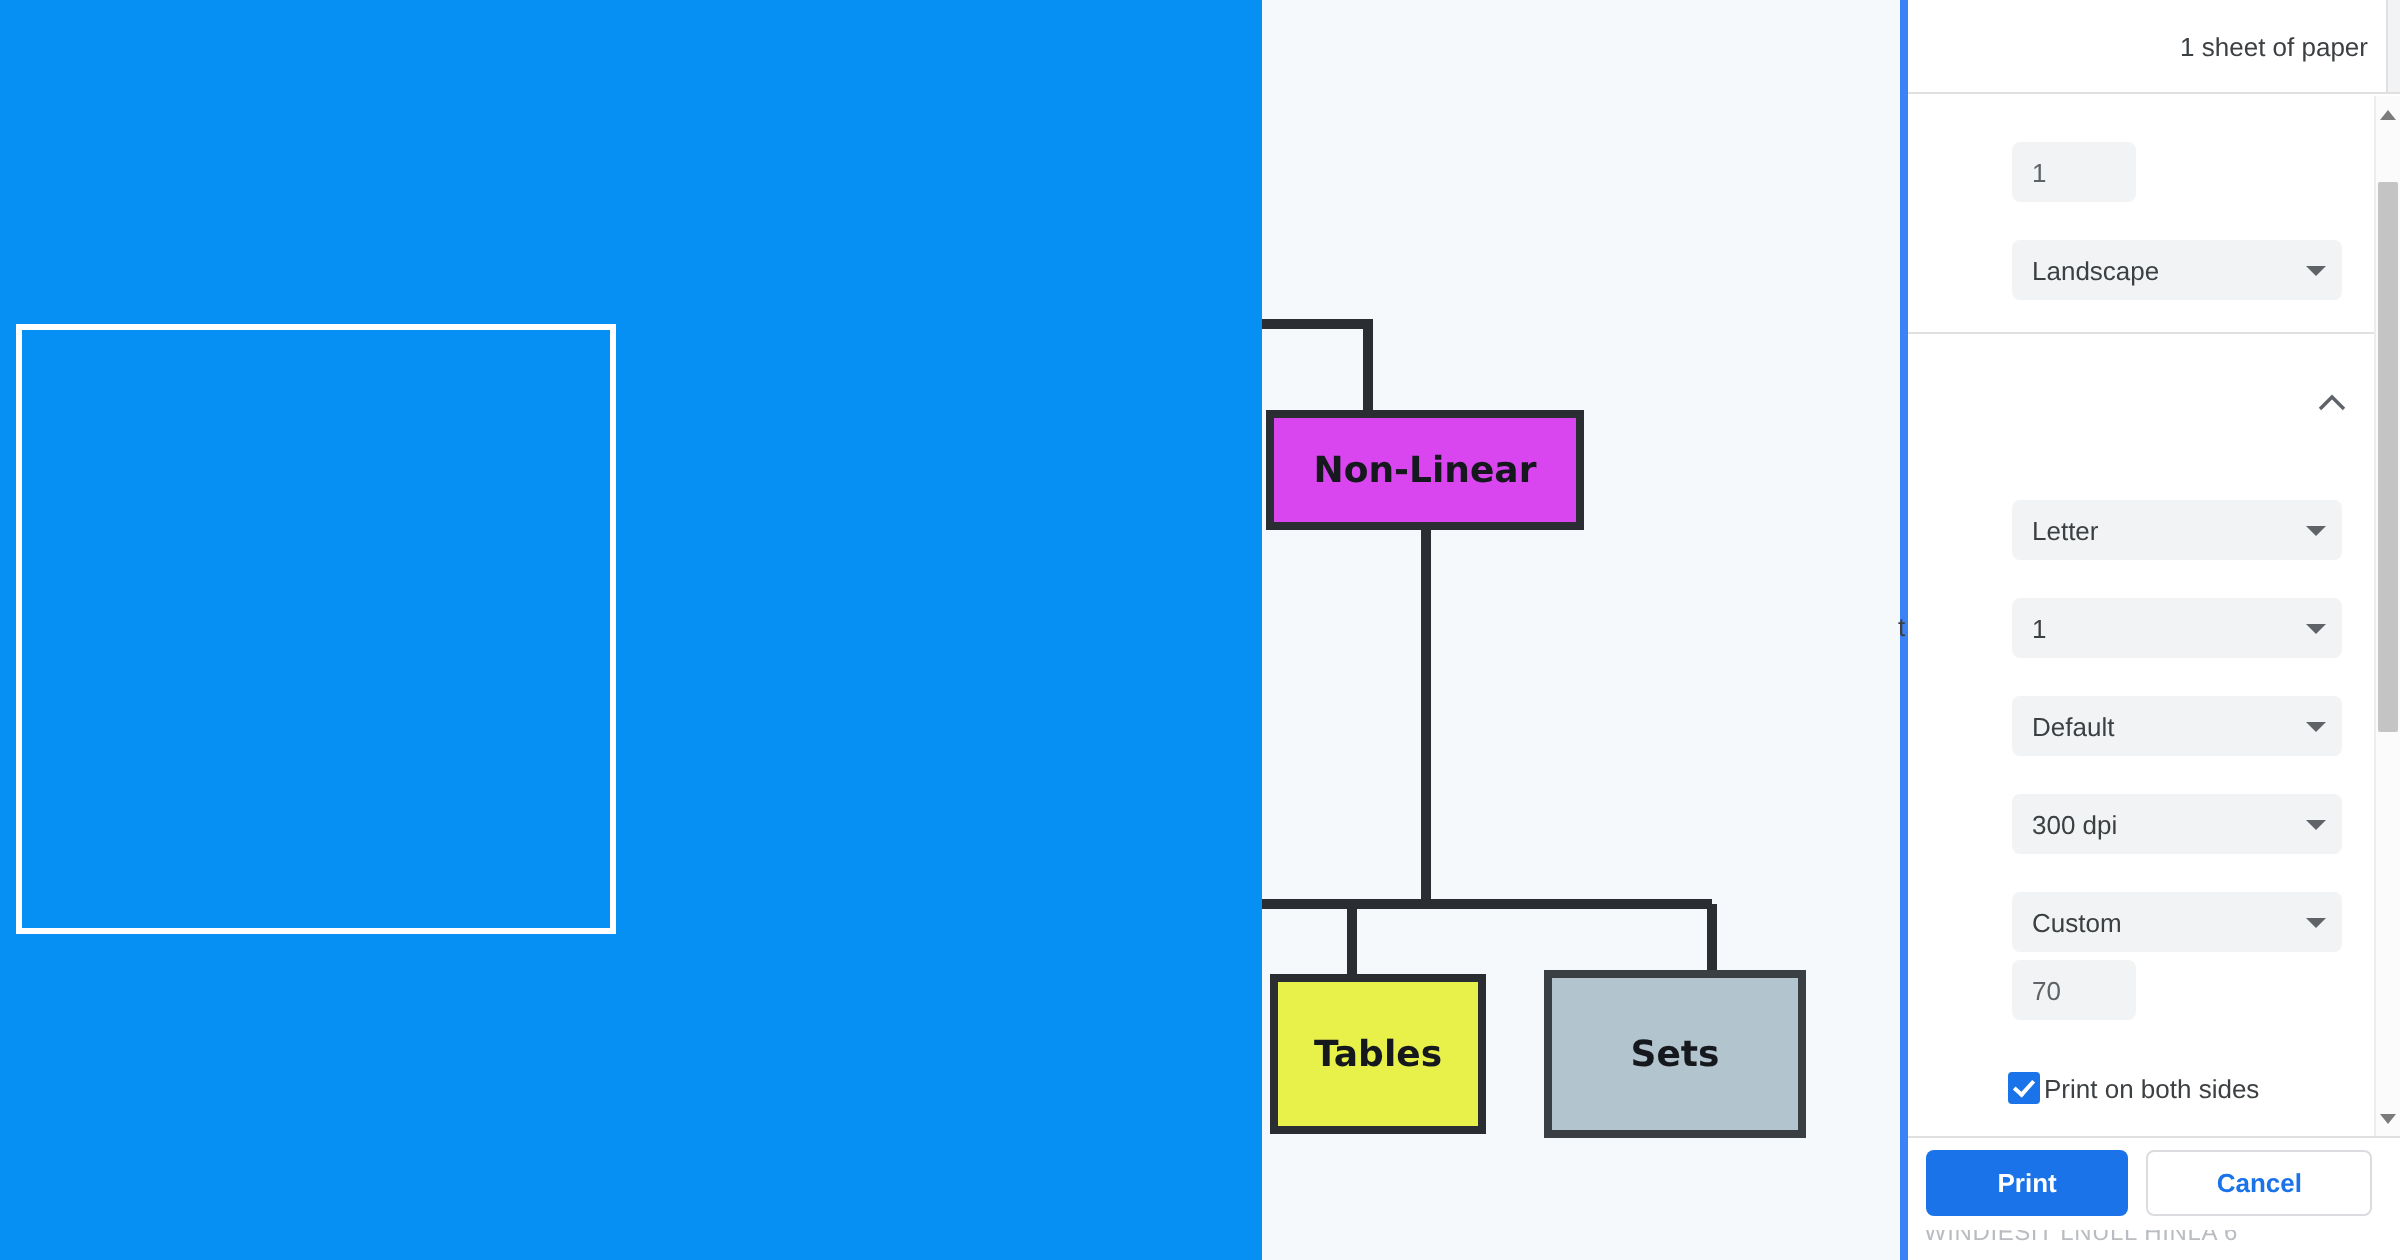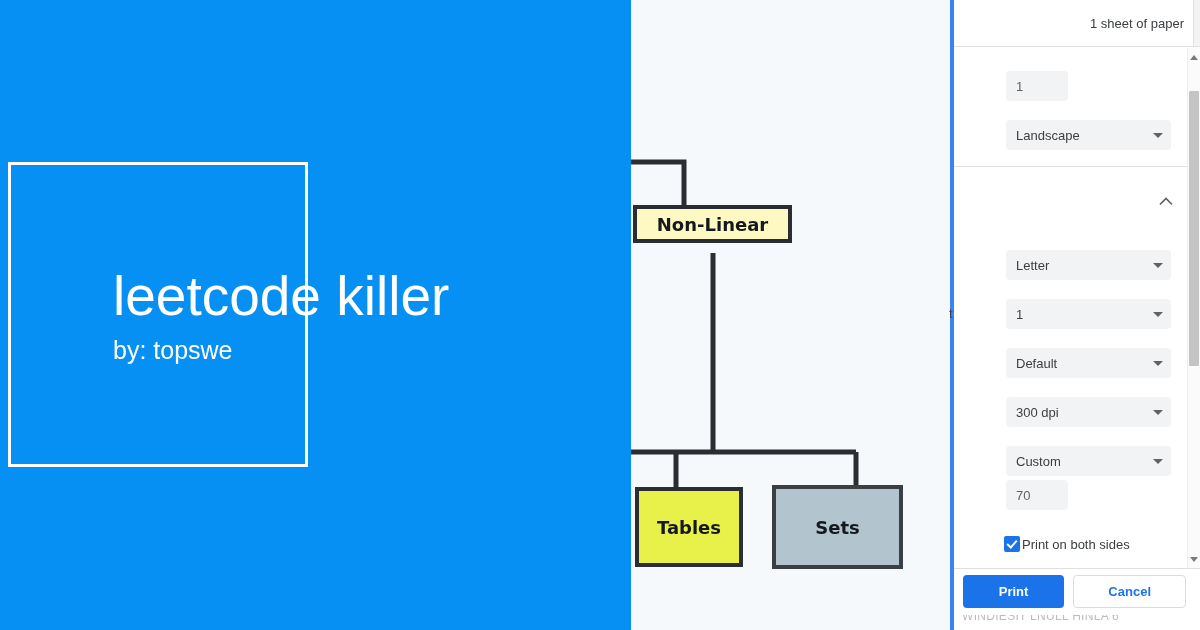--- a/index.html
+++ b/index.html
@@ -240,41 +240,37 @@
     border-left: 1px solid #e0e0e0;
   }
 </style>
 </head>
 <body>
 
 <div id="root">
 
   <div id="brand-panel">
     <div id="brand-frame"></div>
-    <div id="brand-text-block">
-      <div id="brand-title">leetcode killer</div>
-      <div id="brand-subtitle">by: topswe</div>
-    </div>
   </div>
 
   <div id="preview-pane">
     <svg id="diagram" viewBox="0 0 319 630">
 
       <path d="M -60 162 L 53 162 L 53 207" fill="none" stroke="#2a2e33" stroke-width="5"></path>
 
       <path d="M 82 253 L 82 452" fill="none" stroke="#2a2e33" stroke-width="5"></path>
 
       <path d="M -60 452 L 225 452" fill="none" stroke="#2a2e33" stroke-width="5"></path>
 
       <path d="M 45 452 L 45 489" fill="none" stroke="#2a2e33" stroke-width="5"></path>
 
       <path d="M 225 452 L 225 487" fill="none" stroke="#2a2e33" stroke-width="5"></path>
     </svg>
 
-    <div class="node" style="left:2px; top:205px; width:159px; height:38px; background:#fef9c3;">
+    <div class="node" style="left:2px; top:205px; width:159px; height:60px; background:#d946ef;">
       <span>Non-Linear</span>
     </div>
 
     <div class="node" style="left:4px; top:487px; width:108px; height:80px; background:#e8f04a;">
       <span>Tables</span>
     </div>
 
     <div class="node" style="left:141px; top:485px; width:131px; height:84px; background:#b2c4ce; border-color:#3a3f44;">
       <span>Sets</span>
     </div>

